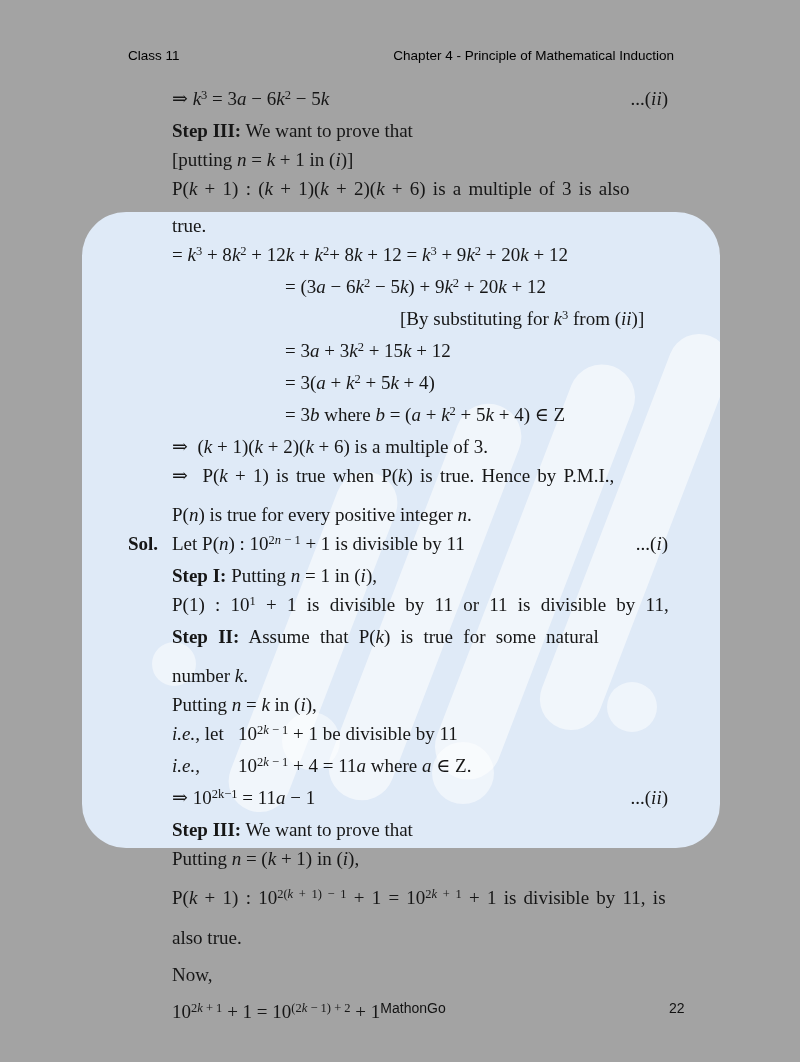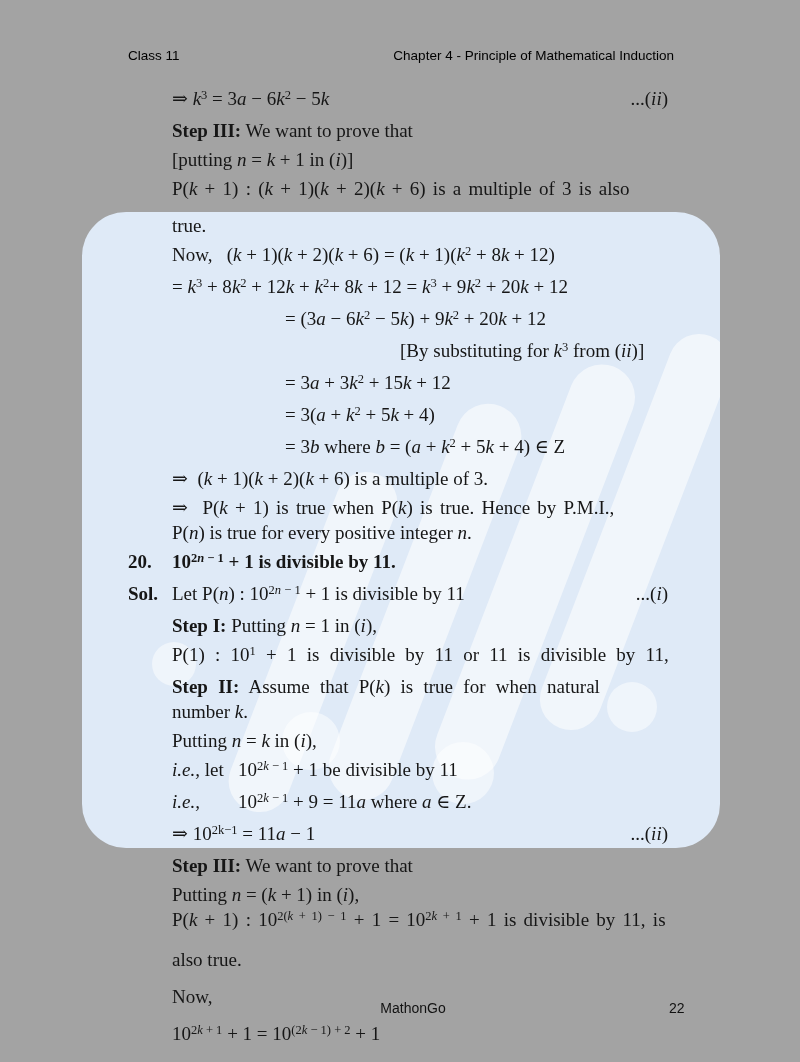--- a/index.html
+++ b/index.html
@@ -29,21 +29,21 @@
     position:absolute;background:rgba(255,255,255,0.5);
     border-radius:50%;
   }
   .content{position:absolute;left:0;top:80px;right:0;}
   .line{
     margin:8px 132px 0 172px;
     font-size:19px;line-height:21px;
     white-space:nowrap;
   }
   .w{margin-top:16px;}
-  .w2{margin-top:4px;}
+  .w2{margin-top:18px;}
   .ind2{margin-left:285px;}
   .ind3{margin-left:400px;}
   .j1{word-spacing:2.5px;}
   .j2{word-spacing:5.5px;}
   .it{font-style:italic;}
   .bd{font-weight:bold;}
   .sp{font-size:12.5px;position:relative;top:-6.5px;}
   .lbl{display:inline-block;width:44px;margin-left:-44px;font-weight:bold;}
   .rt{float:right;}
   .footer{
@@ -74,39 +74,37 @@
     <div class="wm-dot" style="left:525px;top:470px;width:50px;height:50px;"></div>
     <div class="wm-dot" style="left:70px;top:430px;width:44px;height:44px;"></div>
   </div>
 
   <div id="content" class="content">
       <div class="line"><span class="rt"><span>...(</span><span class="it">ii</span><span>)</span></span><span>⇒ </span><span class="it">k</span><span class="sp">3</span><span> = 3</span><span class="it">a</span><span> − 6</span><span class="it">k</span><span class="sp">2</span><span> − 5</span><span class="it">k</span></div>
       <div class="line"><span class="bd">Step III:</span><span> We want to prove that</span></div>
       <div class="line"><span>[putting </span><span class="it">n</span><span> = </span><span class="it">k</span><span> + 1 in (</span><span class="it">i</span><span>)]</span></div>
       <div class="line j1"><span>P(</span><span class="it">k</span><span> + 1) : (</span><span class="it">k</span><span> + 1)(</span><span class="it">k</span><span> + 2)(</span><span class="it">k</span><span> + 6) is a multiple of 3 is also</span></div>
       <div class="line w"><span>true.</span></div>
-      <div class="line"><span>Now,&nbsp;&nbsp;&nbsp;(</span><span class="it">k</span><span> + 1)(</span><span class="it">k</span><span> + 2)(</span><span class="it">k</span><span> + 6) = (</span><span class="it">k</span><span> + 1)(</span><span class="it">k</span><span class="sp">2</span><span> + 8</span><span class="it">k</span><span> + 12)</span></div>
       <div class="line"><span>= </span><span class="it">k</span><span class="sp">3</span><span> + 8</span><span class="it">k</span><span class="sp">2</span><span> + 12</span><span class="it">k</span><span> + </span><span class="it">k</span><span class="sp">2</span><span>+ 8</span><span class="it">k</span><span> + 12 = </span><span class="it">k</span><span class="sp">3</span><span> + 9</span><span class="it">k</span><span class="sp">2</span><span> + 20</span><span class="it">k</span><span> + 12</span></div>
       <div class="line ind2"><span>= (3</span><span class="it">a</span><span> − 6</span><span class="it">k</span><span class="sp">2</span><span> − 5</span><span class="it">k</span><span>) + 9</span><span class="it">k</span><span class="sp">2</span><span> + 20</span><span class="it">k</span><span> + 12</span></div>
       <div class="line ind3"><span>[By substituting for </span><span class="it">k</span><span class="sp">3</span><span> from (</span><span class="it">ii</span><span>)]</span></div>
       <div class="line ind2"><span>= 3</span><span class="it">a</span><span> + 3</span><span class="it">k</span><span class="sp">2</span><span> + 15</span><span class="it">k</span><span> + 12</span></div>
       <div class="line ind2"><span>= 3(</span><span class="it">a</span><span> + </span><span class="it">k</span><span class="sp">2</span><span> + 5</span><span class="it">k</span><span> + 4)</span></div>
       <div class="line ind2"><span>= 3</span><span class="it">b</span><span> where </span><span class="it">b</span><span> = (</span><span class="it">a</span><span> + </span><span class="it">k</span><span class="sp">2</span><span> + 5</span><span class="it">k</span><span> + 4) ∈ Z</span></div>
       <div class="line"><span>⇒&nbsp;&nbsp;(</span><span class="it">k</span><span> + 1)(</span><span class="it">k</span><span> + 2)(</span><span class="it">k</span><span> + 6) is a multiple of 3.</span></div>
       <div class="line j1"><span>⇒&nbsp;&nbsp;P(</span><span class="it">k</span><span> + 1) is true when P(</span><span class="it">k</span><span>) is true. Hence by P.M.I.,</span></div>
       <div class="line w2"><span>P(</span><span class="it">n</span><span>) is true for every positive integer </span><span class="it">n</span><span>.</span></div>
-      <div class="line"><span class="lbl"><span class="bd">20.</span></span><span class="bd">10</span><span class="sp bd">2</span><span class="sp bd it">n</span><span class="sp bd"> − 1</span><span class="bd"> + 1 is divisible by 11.</span></div>
       <div class="line"><span class="rt"><span>...(</span><span class="it">i</span><span>)</span></span><span class="lbl"><span class="bd">Sol.</span></span><span>Let P(</span><span class="it">n</span><span>) : 10</span><span class="sp">2</span><span class="sp it">n</span><span class="sp"> − 1</span><span> + 1 is divisible by 11</span></div>
       <div class="line"><span class="bd">Step I:</span><span> Putting </span><span class="it">n</span><span> = 1 in (</span><span class="it">i</span><span>),</span></div>
       <div class="line j2"><span>P(1) : 10</span><span class="sp">1</span><span> + 1 is divisible by 11 or 11 is divisible by 11,</span></div>
-      <div class="line j2"><span class="bd">Step II:</span><span> Assume that P(</span><span class="it">k</span><span>) is true for when natural</span></div>
+      <div class="line j2"><span class="bd">Step II:</span><span> Assume that P(</span><span class="it">k</span><span>) is true for some natural</span></div>
       <div class="line w2"><span>number </span><span class="it">k</span><span>.</span></div>
       <div class="line"><span>Putting </span><span class="it">n</span><span> = </span><span class="it">k</span><span> in (</span><span class="it">i</span><span>),</span></div>
       <div class="line"><span class="it">i.e.,</span><span> let&nbsp;&nbsp;&nbsp;10</span><span class="sp">2</span><span class="sp it">k</span><span class="sp"> − 1</span><span> + 1 be divisible by 11</span></div>
-      <div class="line"><span class="it">i.e.,</span><span>&nbsp;&nbsp;&nbsp;&nbsp;&nbsp;&nbsp;&nbsp;&nbsp;10</span><span class="sp">2</span><span class="sp it">k</span><span class="sp"> − 1</span><span> + 9 = 11</span><span class="it">a</span><span> where </span><span class="it">a</span><span> ∈ Z.</span></div>
+      <div class="line"><span class="it">i.e.,</span><span>&nbsp;&nbsp;&nbsp;&nbsp;&nbsp;&nbsp;&nbsp;&nbsp;10</span><span class="sp">2</span><span class="sp it">k</span><span class="sp"> − 1</span><span> + 4 = 11</span><span class="it">a</span><span> where </span><span class="it">a</span><span> ∈ Z.</span></div>
       <div class="line"><span class="rt"><span>...(</span><span class="it">ii</span><span>)</span></span><span>⇒ 10</span><span class="sp">2k−1</span><span> = 11</span><span class="it">a</span><span> − 1</span></div>
       <div class="line"><span class="bd">Step III:</span><span> We want to prove that</span></div>
       <div class="line"><span>Putting </span><span class="it">n</span><span> = (</span><span class="it">k</span><span> + 1) in (</span><span class="it">i</span><span>),</span></div>
       <div class="line w2 j1"><span>P(</span><span class="it">k</span><span> + 1) : 10</span><span class="sp">2(</span><span class="sp it">k</span><span class="sp"> + 1) − 1</span><span> + 1 = 10</span><span class="sp">2</span><span class="sp it">k</span><span class="sp"> + 1</span><span> + 1 is divisible by 11, is</span></div>
       <div class="line w"><span>also true.</span></div>
       <div class="line w"><span>Now,</span></div>
       <div class="line w"><span>10</span><span class="sp">2</span><span class="sp it">k</span><span class="sp"> + 1</span><span> + 1 = 10</span><span class="sp">(2</span><span class="sp it">k</span><span class="sp"> − 1) + 2</span><span> + 1</span></div>
     </div>
 
   <div class="footer">

